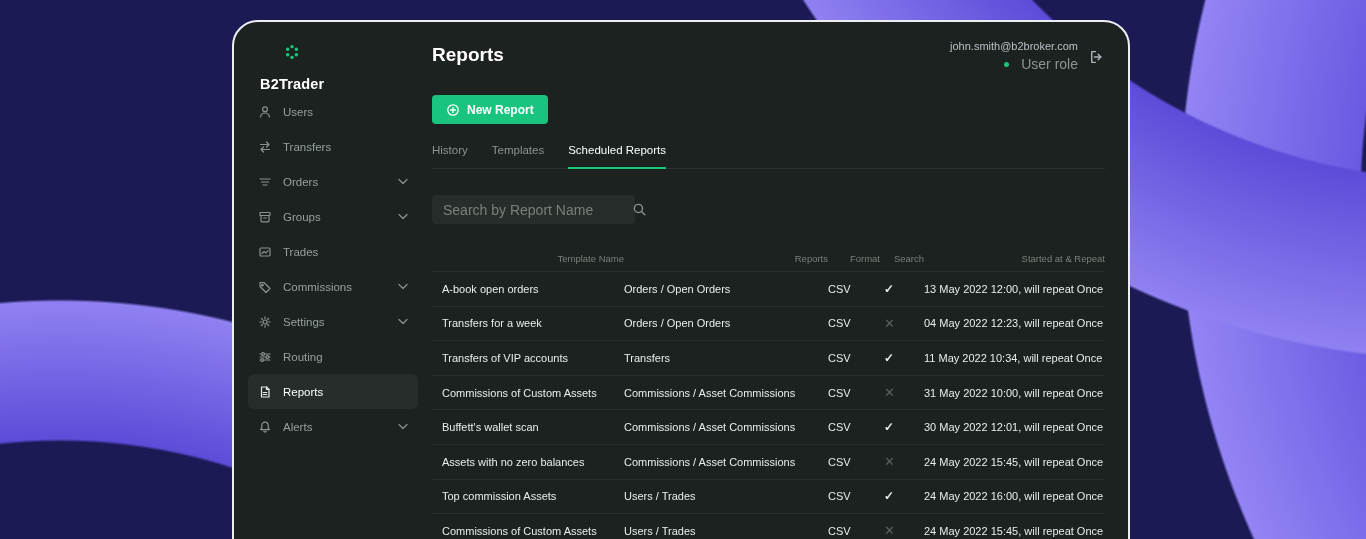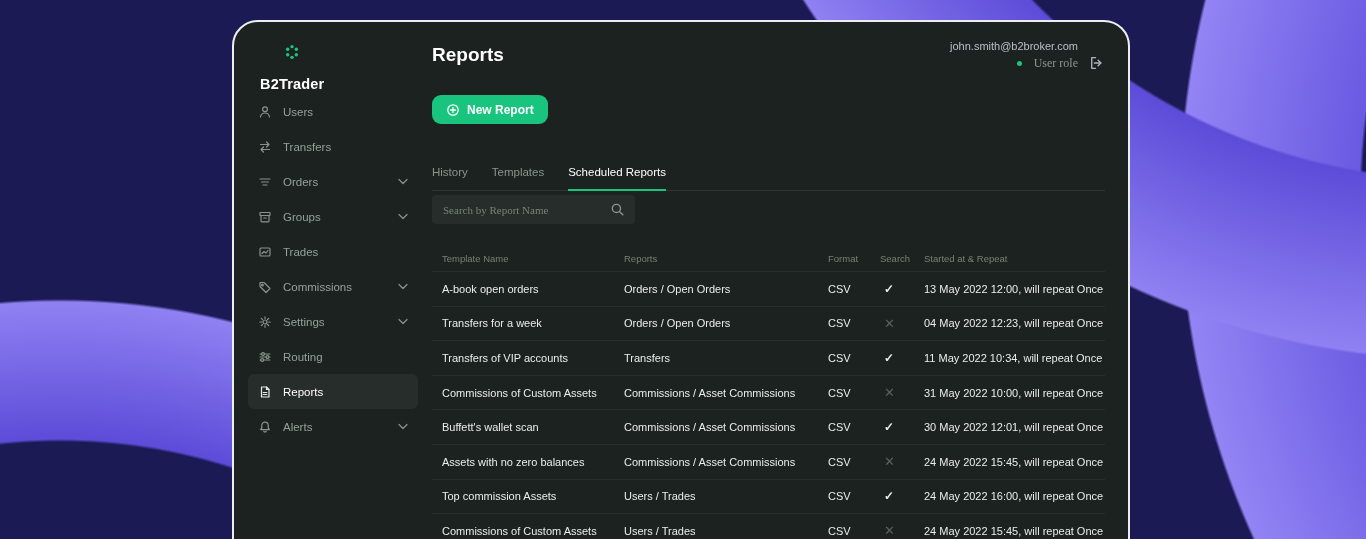--- a/index.html
+++ b/index.html
@@ -34,57 +34,57 @@
     color:#96a09a; font-size:11.5px; cursor:pointer;
   }
   .nav-item .nav-ic { display:flex; width:14px; height:14px; }
   .nav-item.active { color:#ffffff; background:rgba(255,255,255,.05); }
   .nav-item.active svg { stroke:#e9edeb; }
   .nav-chev { margin-left:auto; display:flex; }
   .nav svg { stroke:#8a938e; fill:none; stroke-width:1.2; stroke-linecap:round; stroke-linejoin:round; }
   
   .main { position:absolute; left:198px; top:0; width:676px; height:100%; }
   .page-title { position:absolute; left:0; top:22px; color:#ffffff; font-size:19px; font-weight:bold; }
-  .user-block { position:absolute; right:4px; top:18px; display:flex; align-items:flex-end; gap:10px; }
+  .user-block { position:absolute; right:4px; top:18px; display:flex; align-items:center; gap:10px; }
   .user-texts { display:flex; flex-direction:column; align-items:flex-end; gap:4px; }
   .user-email { color:#b9c0c6; font-size:11px; }
-  .user-role { display:flex; align-items:center; gap:12px; color:#8d958f; font-size:12px;font-family:Liberation Serif, serif; }
+  .user-role { display:flex; align-items:center; gap:12px; color:#8d958f; font-size:14px; }
   .role-dot { width:5px; height:5px; border-radius:50%; background:var(--accent,#19c57e); }
   .logout { display:flex; cursor:pointer; margin-top:2px; }
   .logout svg { stroke:#aeb5bb; fill:none; stroke-width:1.3; stroke-linecap:round; stroke-linejoin:round; }
   
   .btn-new {
     position:absolute; left:0; top:73px; height:29px; padding:0 14px;
     display:flex; align-items:center; gap:7px;
     background:var(--accent,#19c57e); color:#ffffff; font-size:12px; font-weight:bold;
-    border:none; border-radius:9px; cursor:pointer;
+    border:none; border-radius:4px; cursor:pointer;
   }
   .btn-new svg { stroke:#ffffff; fill:none; stroke-width:1.3; stroke-linecap:round; }
   
-  .tabs { position:absolute; left:0; top:138px; width:673px; display:flex; gap:24px; border-bottom:1px solid #2c3330; }
+  .tabs { position:absolute; left:0; top:116px; width:673px; display:flex; gap:24px; border-bottom:1px solid #2c3330; }
   .tab { padding:6px 0 11px; font-size:11.5px; color:#8b948e; cursor:pointer; }
   .tab.active { color:#ffffff; border-bottom:2px solid var(--accent,#19c57e); margin-bottom:-1px; }
   
   .search { position:absolute; left:0; top:173px; width:203px; height:29px; background:#262d2a; border-radius:4px; display:flex; align-items:center; }
   .search input {
     flex:1; height:100%; background:transparent; border:none; outline:none;
-    color:#d7dcd9; font-size:11px; padding:0 8px 0 11px; font-family:Liberation Serif, serif;
+    color:#d7dcd9; font-size:14px; padding:0 8px 0 11px; font-family:Liberation Sans, sans-serif;
   }
   .search input::placeholder { color:#798279; }
   .search .search-ic { display:flex; margin-right:10px; }
   .search svg { stroke:#8a938e; fill:none; stroke-width:1.3; stroke-linecap:round; }
   
   .table { position:absolute; left:0; top:224px; width:673px; }
   .trow {
     display:grid; grid-template-columns:192px 204px 52px 44px 1fr;
     align-items:center; height:34.6px; border-bottom:1px solid #272e2b;
     color:#e9edeb; font-size:11px; cursor:pointer;
   }
   .trow .cell:first-child { padding-left:10px; }
-  .thead { height:26px; color:#778078; font-size:9.5px; cursor:default; }
+  .thead { height:26px; color:#778078; font-size:9.5px; cursor:default;text-align:right; }
   .c-filter { padding-left:4px; font-size:12px; }
   .c-filter.on { color:#e9edeb; font-weight:bold; }
   .c-filter.off { color:#59615c; font-size:13px; font-weight:normal; }
 </style>
 </head>
 <body>
 
 <div class="bg-decor"></div>
 
 <div class="window">

